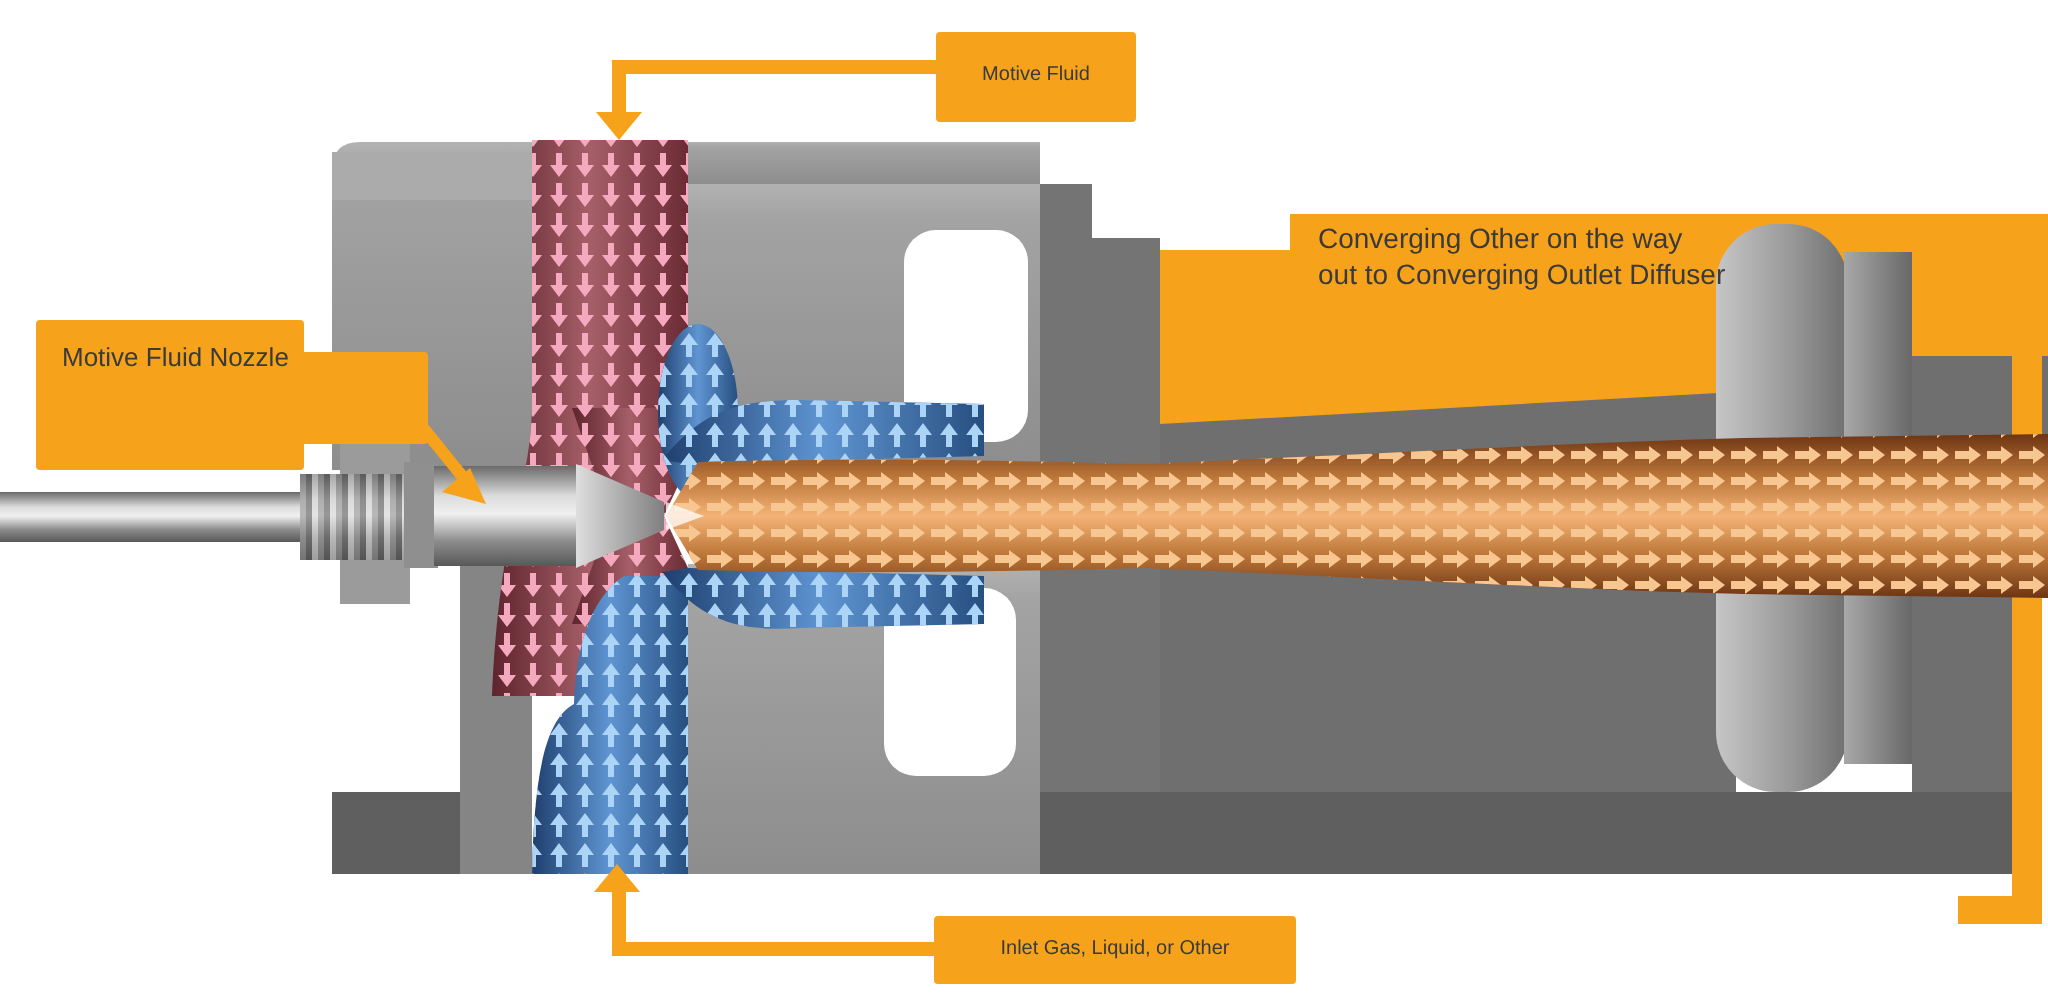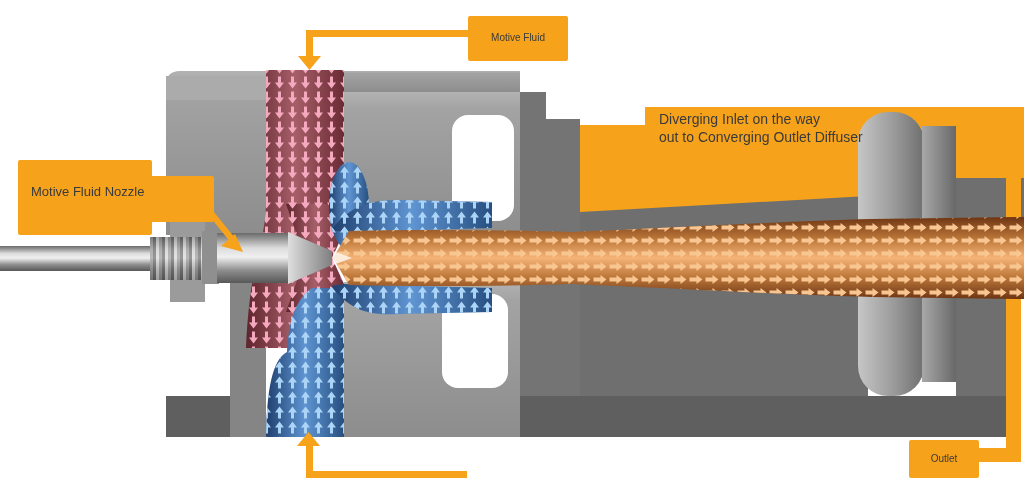--- a/index.html
+++ b/index.html
@@ -10,21 +10,21 @@
   }
   .stage svg{position:absolute;left:0;top:0;}
   .label{
     position:absolute;
     background:var(--label-bg,#f6a31b);
     color:var(--label-text,#3a3a3a);
     font-size:10px;line-height:1.25;
     display:flex;align-items:center;justify-content:center;
     border-radius:2px;box-sizing:border-box;white-space:nowrap;
   }
-  .label--topleft{align-items:flex-start;justify-content:flex-start;padding:24px 0 0 13px;font-size:13px;}
+  .label--topleft{align-items:flex-start;justify-content:flex-start;padding:11px 0 0 13px;font-size:13px;}
   .label--tab{border-radius:0 2px 2px 0;}
   .conv-text{
     position:absolute;background:transparent;color:var(--label-text,#3a3a3a);
     font-size:14px;line-height:18px;white-space:nowrap;
   }
   
   .fill-label{fill:var(--label-bg,#f6a31b);}
   .ar{fill:var(--motive-arrow,#f4a9be);}
   .ab{fill:var(--suction-arrow,#acd4f6);}
   .aj{fill:var(--jet-arrow,#f8c690);}
@@ -211,22 +211,22 @@
 <div class="label" style="left:468px;top:16px;width:100px;height:45px;">
   <span>Motive Fluid</span>
 </div>
 
 <div class="label label--topleft" style="left:18px;top:160px;width:134px;height:75px;">
   <span>Motive Fluid Nozzle</span>
 </div>
 <div class="label label--tab" style="left:150px;top:176px;width:64px;height:46px;"></div>
 
 <div class="conv-text" style="left:659px;top:110px;">
-  <div>Diverging Inlet on the way</div>
+  <div>Converging Other on the way</div>
   <div>out to Converging Outlet Diffuser</div>
 </div>
 
-
-<div class="label" style="left:909px;top:440px;width:70px;height:38px;">
-  <span>Outlet</span>
-</div>
+<div class="label" style="left:467px;top:458px;width:181px;height:34px;">
+  <span>Inlet Gas, Liquid, or Other</span>
+</div>
+
 
 </div>
 
 </body></html>

